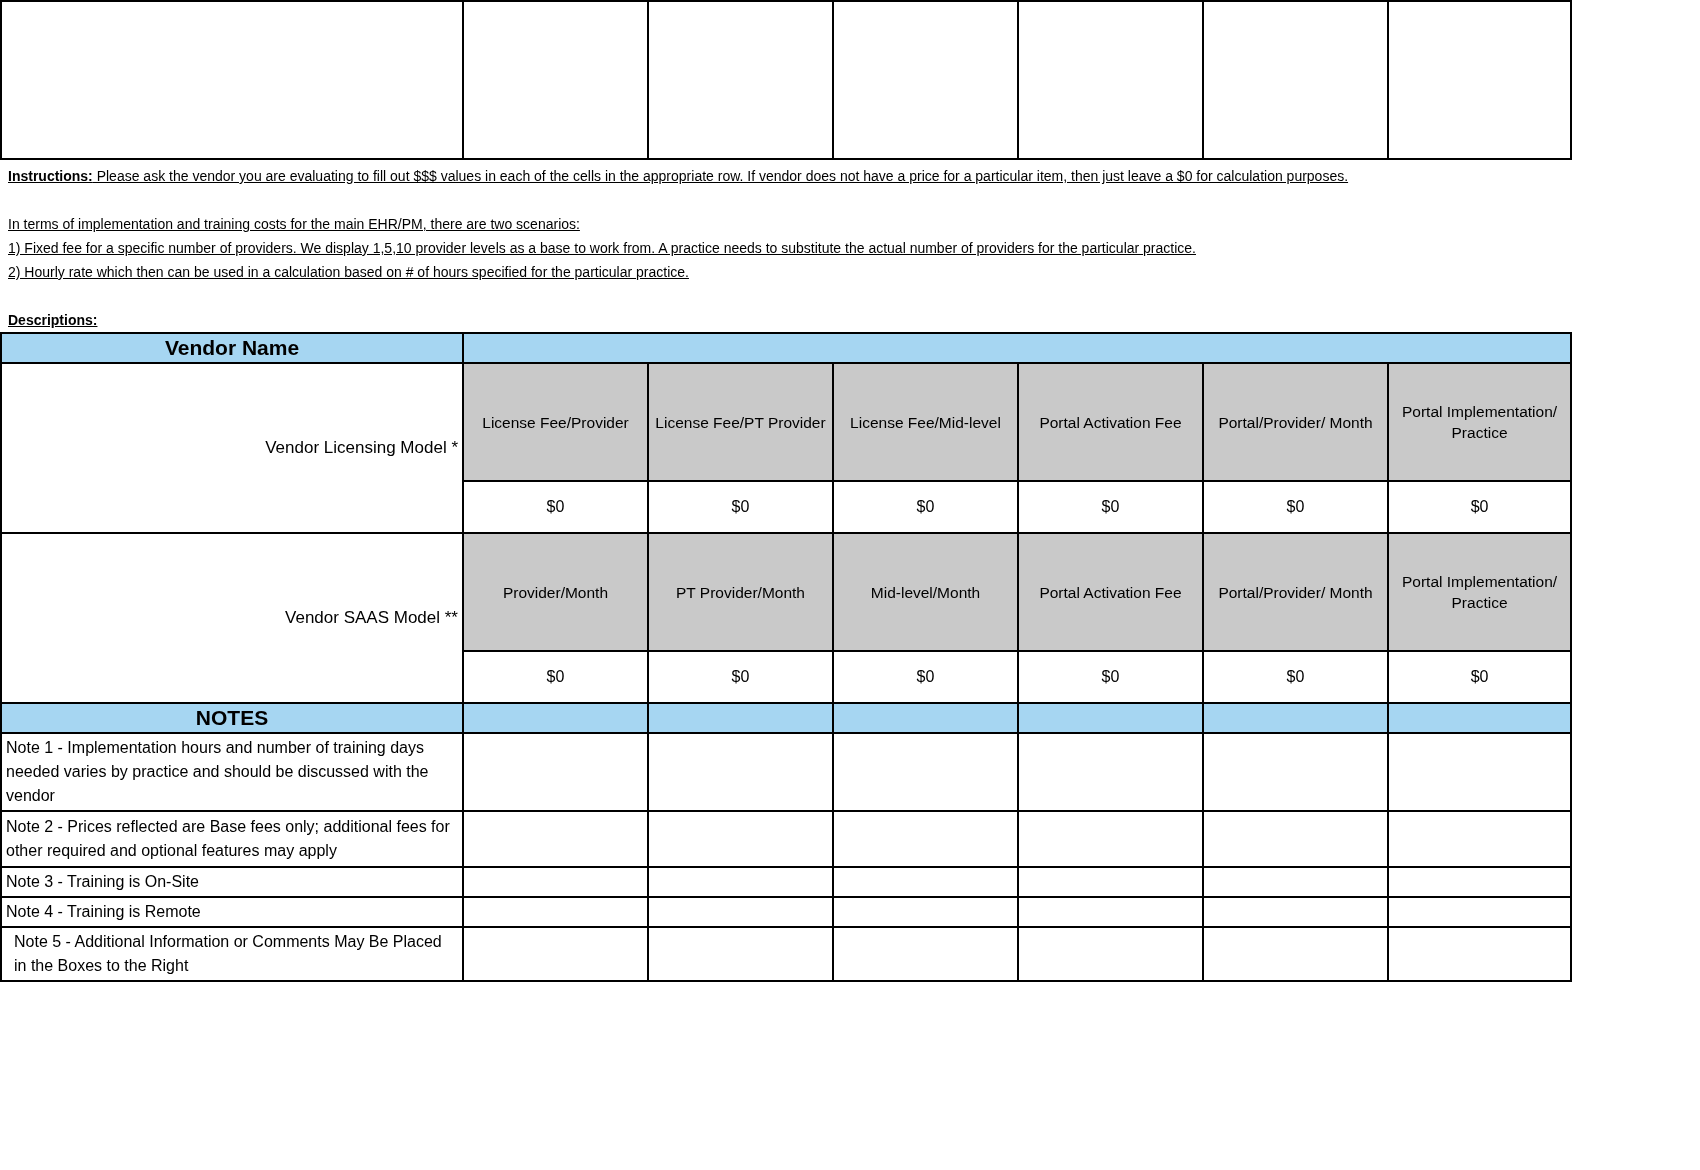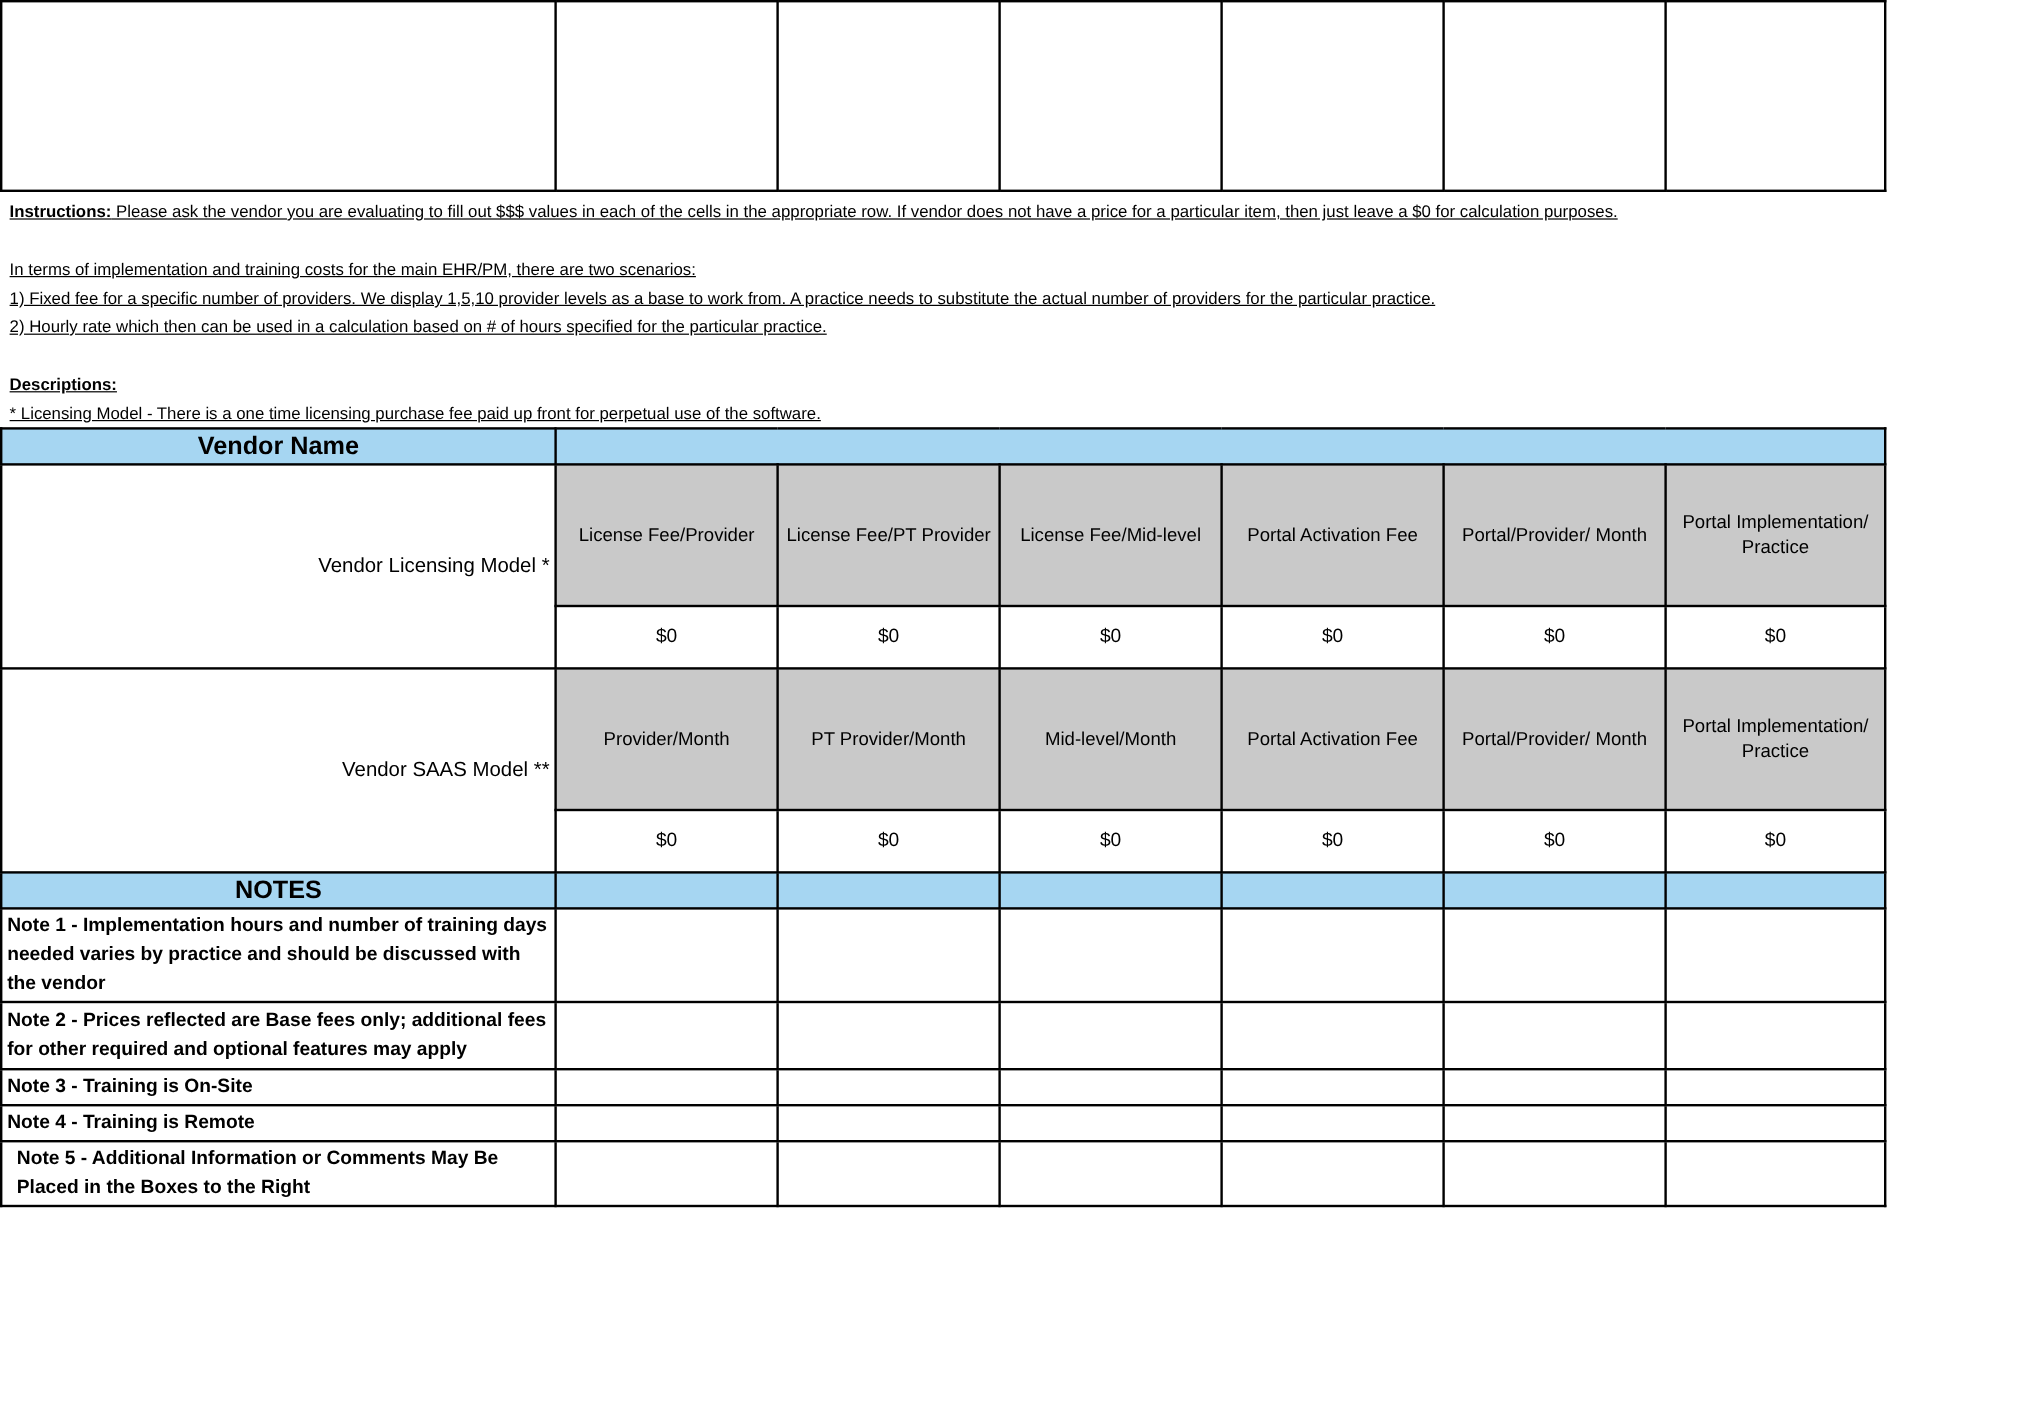--- a/index.html
+++ b/index.html
@@ -110,21 +110,20 @@
     text-align: center;
     height: 52px;
     font-size: 16px;
   }
   .note-text {
     text-align: left;
     font-size: 16px;
     line-height: 24px;
     vertical-align: top;
     padding: 3px 4px 3px 5px;
-    font-weight: bold;
   }
   .note-empty { background: #ffffff; }
   .thin td { border: 1.5px solid #000; }
 </style>
 </head>
 <body>
 
 <div class="sheet">
 
   <table class="topstrip">
@@ -152,21 +151,20 @@
 
 
   <div class="instructions">
     <p><span class="bold">Instructions:</span><span> Please ask the vendor you are evaluating to fill out $$$ values in each of the cells in the appropriate row. If vendor does not have a price for a particular item, then just leave a $0 for calculation purposes.</span></p>
     <div class="blank"></div>
     <p>In terms of implementation and training costs for the main EHR/PM, there are two scenarios:</p>
     <p>1) Fixed fee for a specific number of providers. We display 1,5,10 provider levels as a base to work from. A practice needs to substitute the actual number of providers for the particular practice.</p>
     <p>2) Hourly rate which then can be used in a calculation based on # of hours specified for the particular practice.</p>
     <div class="blank"></div>
     <p class="bold">Descriptions:</p>
-    <p>* Licensing Model - There is a one time licensing purchase fee paid up front for  perpetual use of the software.</p>
   </div>
 
   <table class="main">
     <colgroup>
       <col class="c0">
         <col class="c1">
         <col class="c2">
         <col class="c3">
         <col class="c4">
         <col class="c5">

